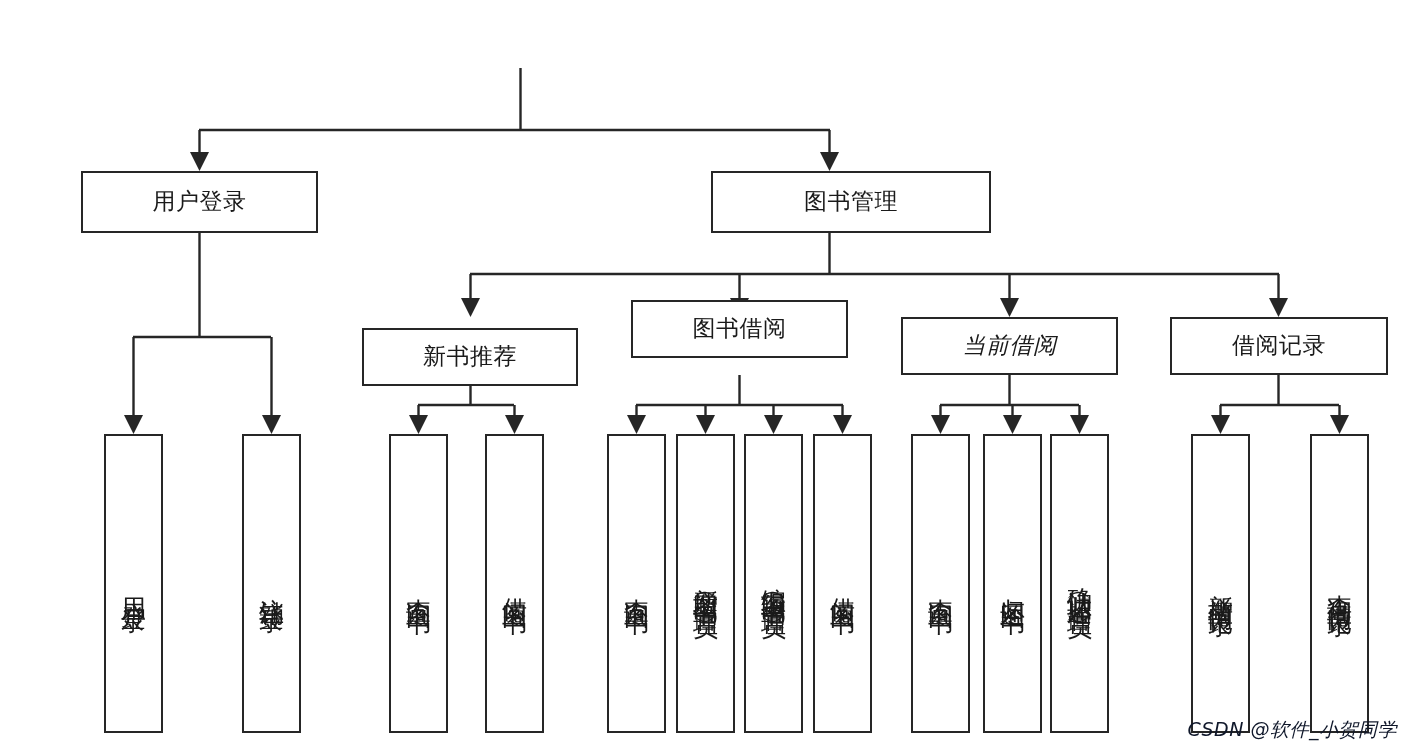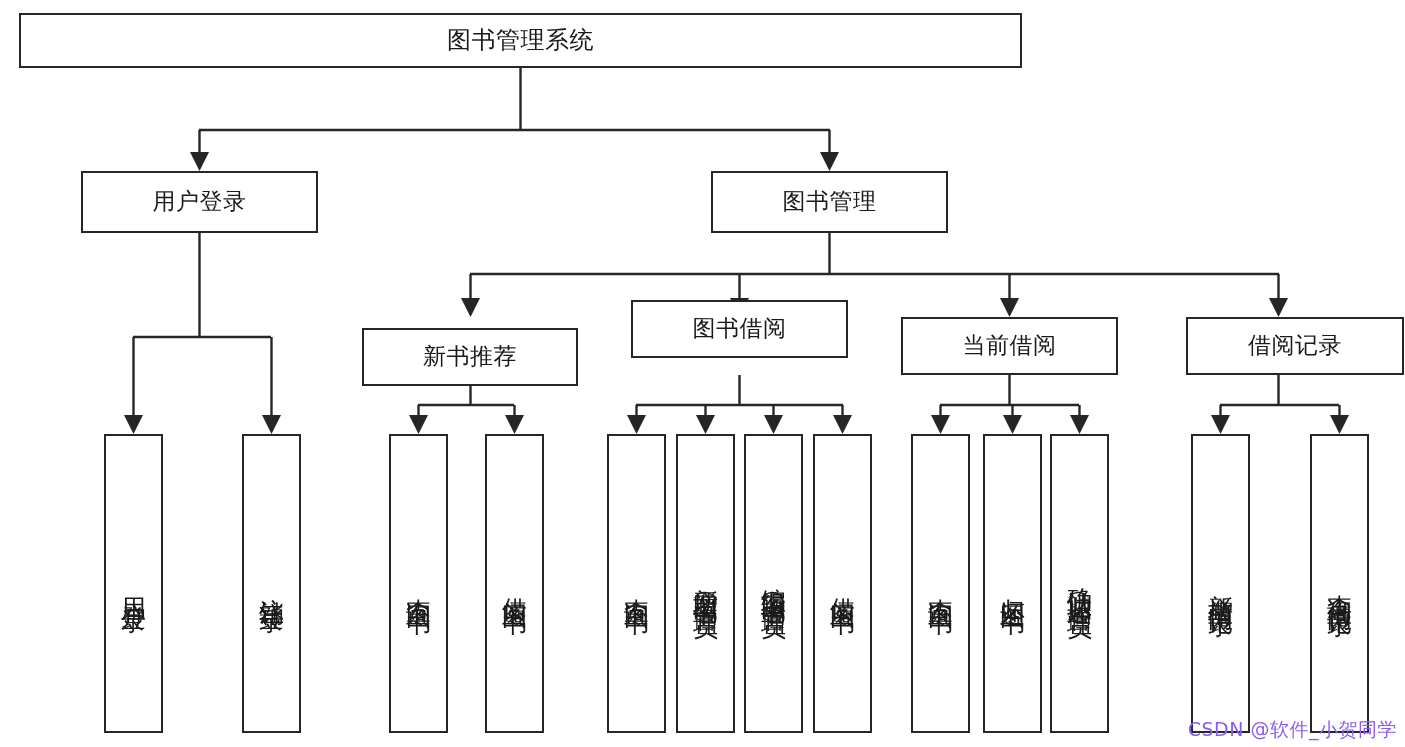--- a/index.html
+++ b/index.html
@@ -68,24 +68,25 @@
     fill: none;
     shape-rendering: geometricPrecision;
   }
   .arrowhead { fill: #262626; stroke: none; }
   
   #watermark {
     position: absolute;
     right: 8px;
     bottom: 4px;
     font-size: 19px;
-    color: #8b5cf6;
+    color: #0f172a;
     letter-spacing: 0.5px;
     white-space: nowrap;
     user-select: none;
+    font-style: italic;
   }
 </style>
 </head>
 <body>
 
 <div id="canvas">
 
   <svg id="wires" viewBox="0 0 1405 747" width="1405" height="747" xmlns="http://www.w3.org/2000/svg">
 
     <line x1="520.5" y1="68" x2="520.5" y2="130"></line>
@@ -141,41 +142,38 @@
     <polygon class="arrowhead" points="1070,415 1089,415 1079.5,434"></polygon>
 
     <line x1="1278.5" y1="375" x2="1278.5" y2="405"></line>
     <line x1="1220" y1="405" x2="1339" y2="405"></line>
     <line x1="1220.5" y1="405" x2="1220.5" y2="419"></line>
     <line x1="1339.5" y1="405" x2="1339.5" y2="419"></line>
     <polygon class="arrowhead" points="1211,415 1230,415 1220.5,434"></polygon>
     <polygon class="arrowhead" points="1330,415 1349,415 1339.5,434"></polygon>
   </svg>
 
-  <div class="node tier-root" style="left:19px; top:13px; width:1003px; height:55px;">
-    <span class="label">图书管理系统</span>
-  </div>
 
   <div class="node tier-2" style="left:81px; top:171px; width:237px; height:62px;">
     <span class="label">用户登录</span>
   </div>
-  <div class="node tier-2" style="left:711px; top:171px; width:237px; height:62px;">
+  <div class="node tier-2" style="left:711px; top:171px; width:280px; height:62px;">
     <span class="label">图书管理</span>
   </div>
 
   <div class="node tier-3" style="left:362px; top:328px; width:216px; height:58px;">
     <span class="label">新书推荐</span>
   </div>
   <div class="node tier-3" style="left:631px; top:300px; width:217px; height:58px;">
     <span class="label">图书借阅</span>
   </div>
-  <div class="node tier-3" style="left:901px; top:317px; width:217px; height:58px;">
+  <div class="node tier-3" style="left:901px; top:317px; width:217px; height:58px;font-style:italic;">
     <span class="label">当前借阅</span>
   </div>
-  <div class="node tier-3" style="left:1170px; top:317px; width:218px; height:58px;margin-left:16px;">
+  <div class="node tier-3" style="left:1170px; top:317px; width:218px; height:58px;">
     <span class="label">借阅记录</span>
   </div>
 
   <div class="node leaf" style="left:104px; top:434px; width:59px; height:299px;">
     <span class="label">用户登录</span>
   </div>
   <div class="node leaf" style="left:242px; top:434px; width:59px; height:299px;">
     <span class="label">注销登录</span>
   </div>
 

